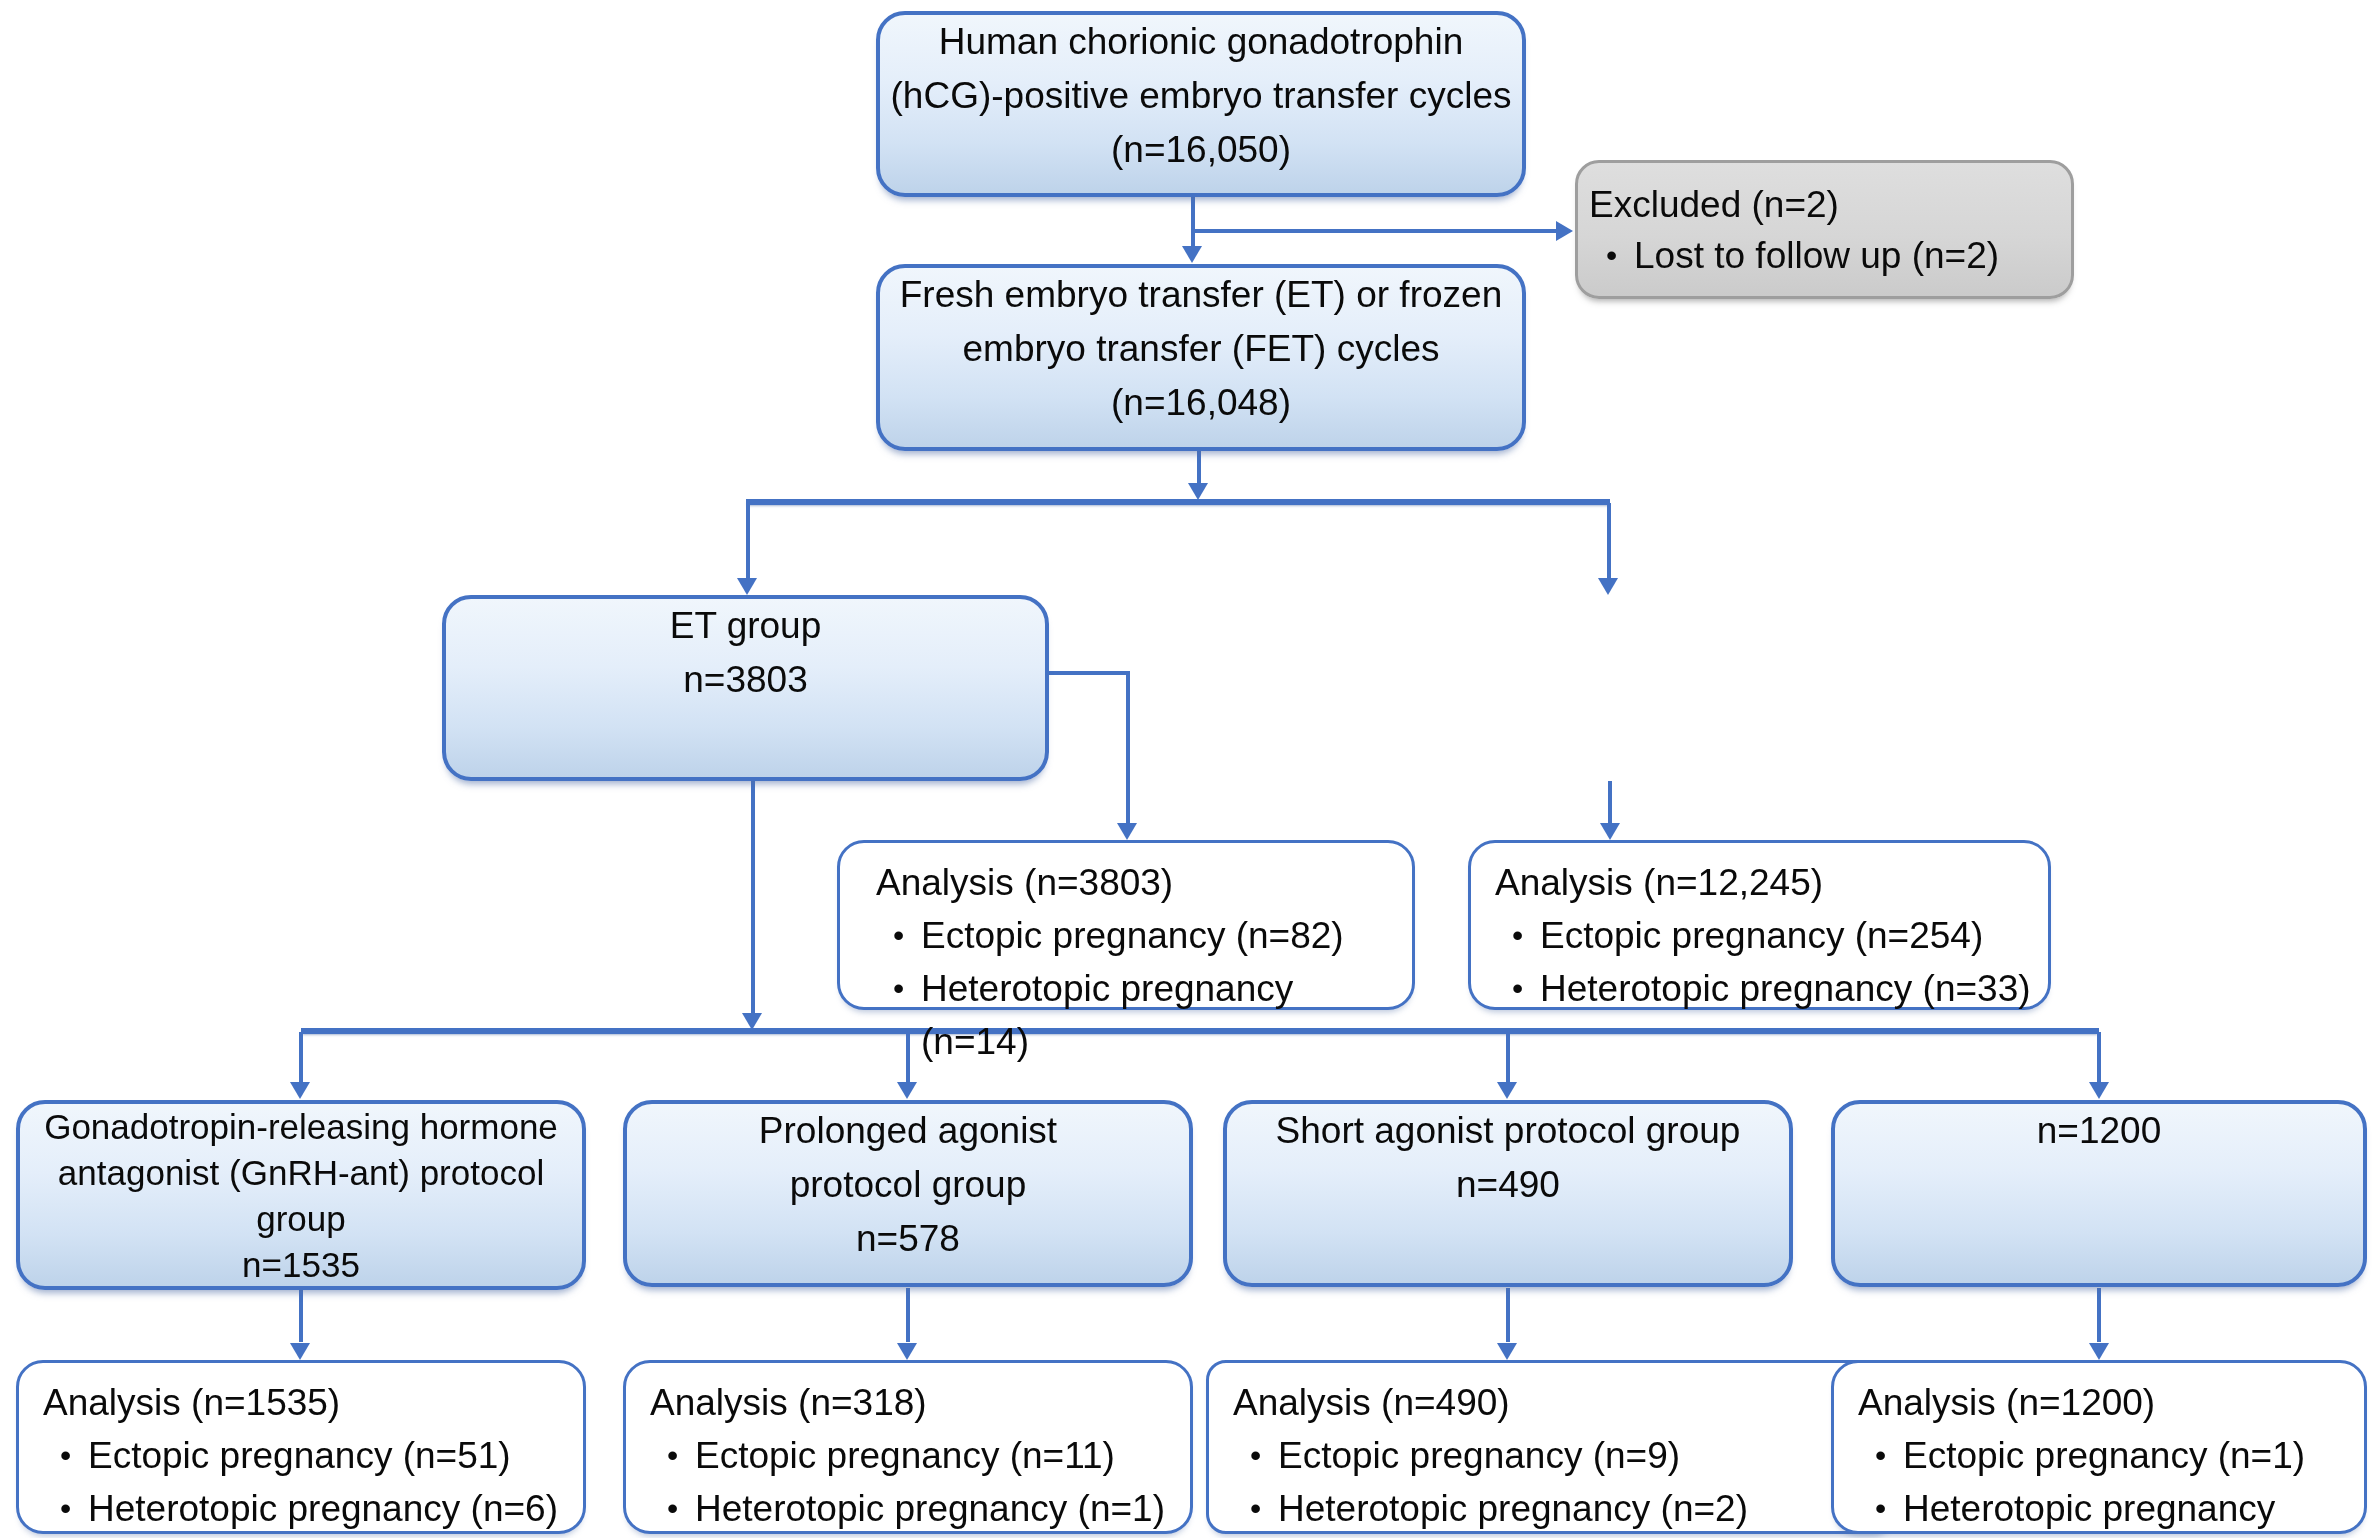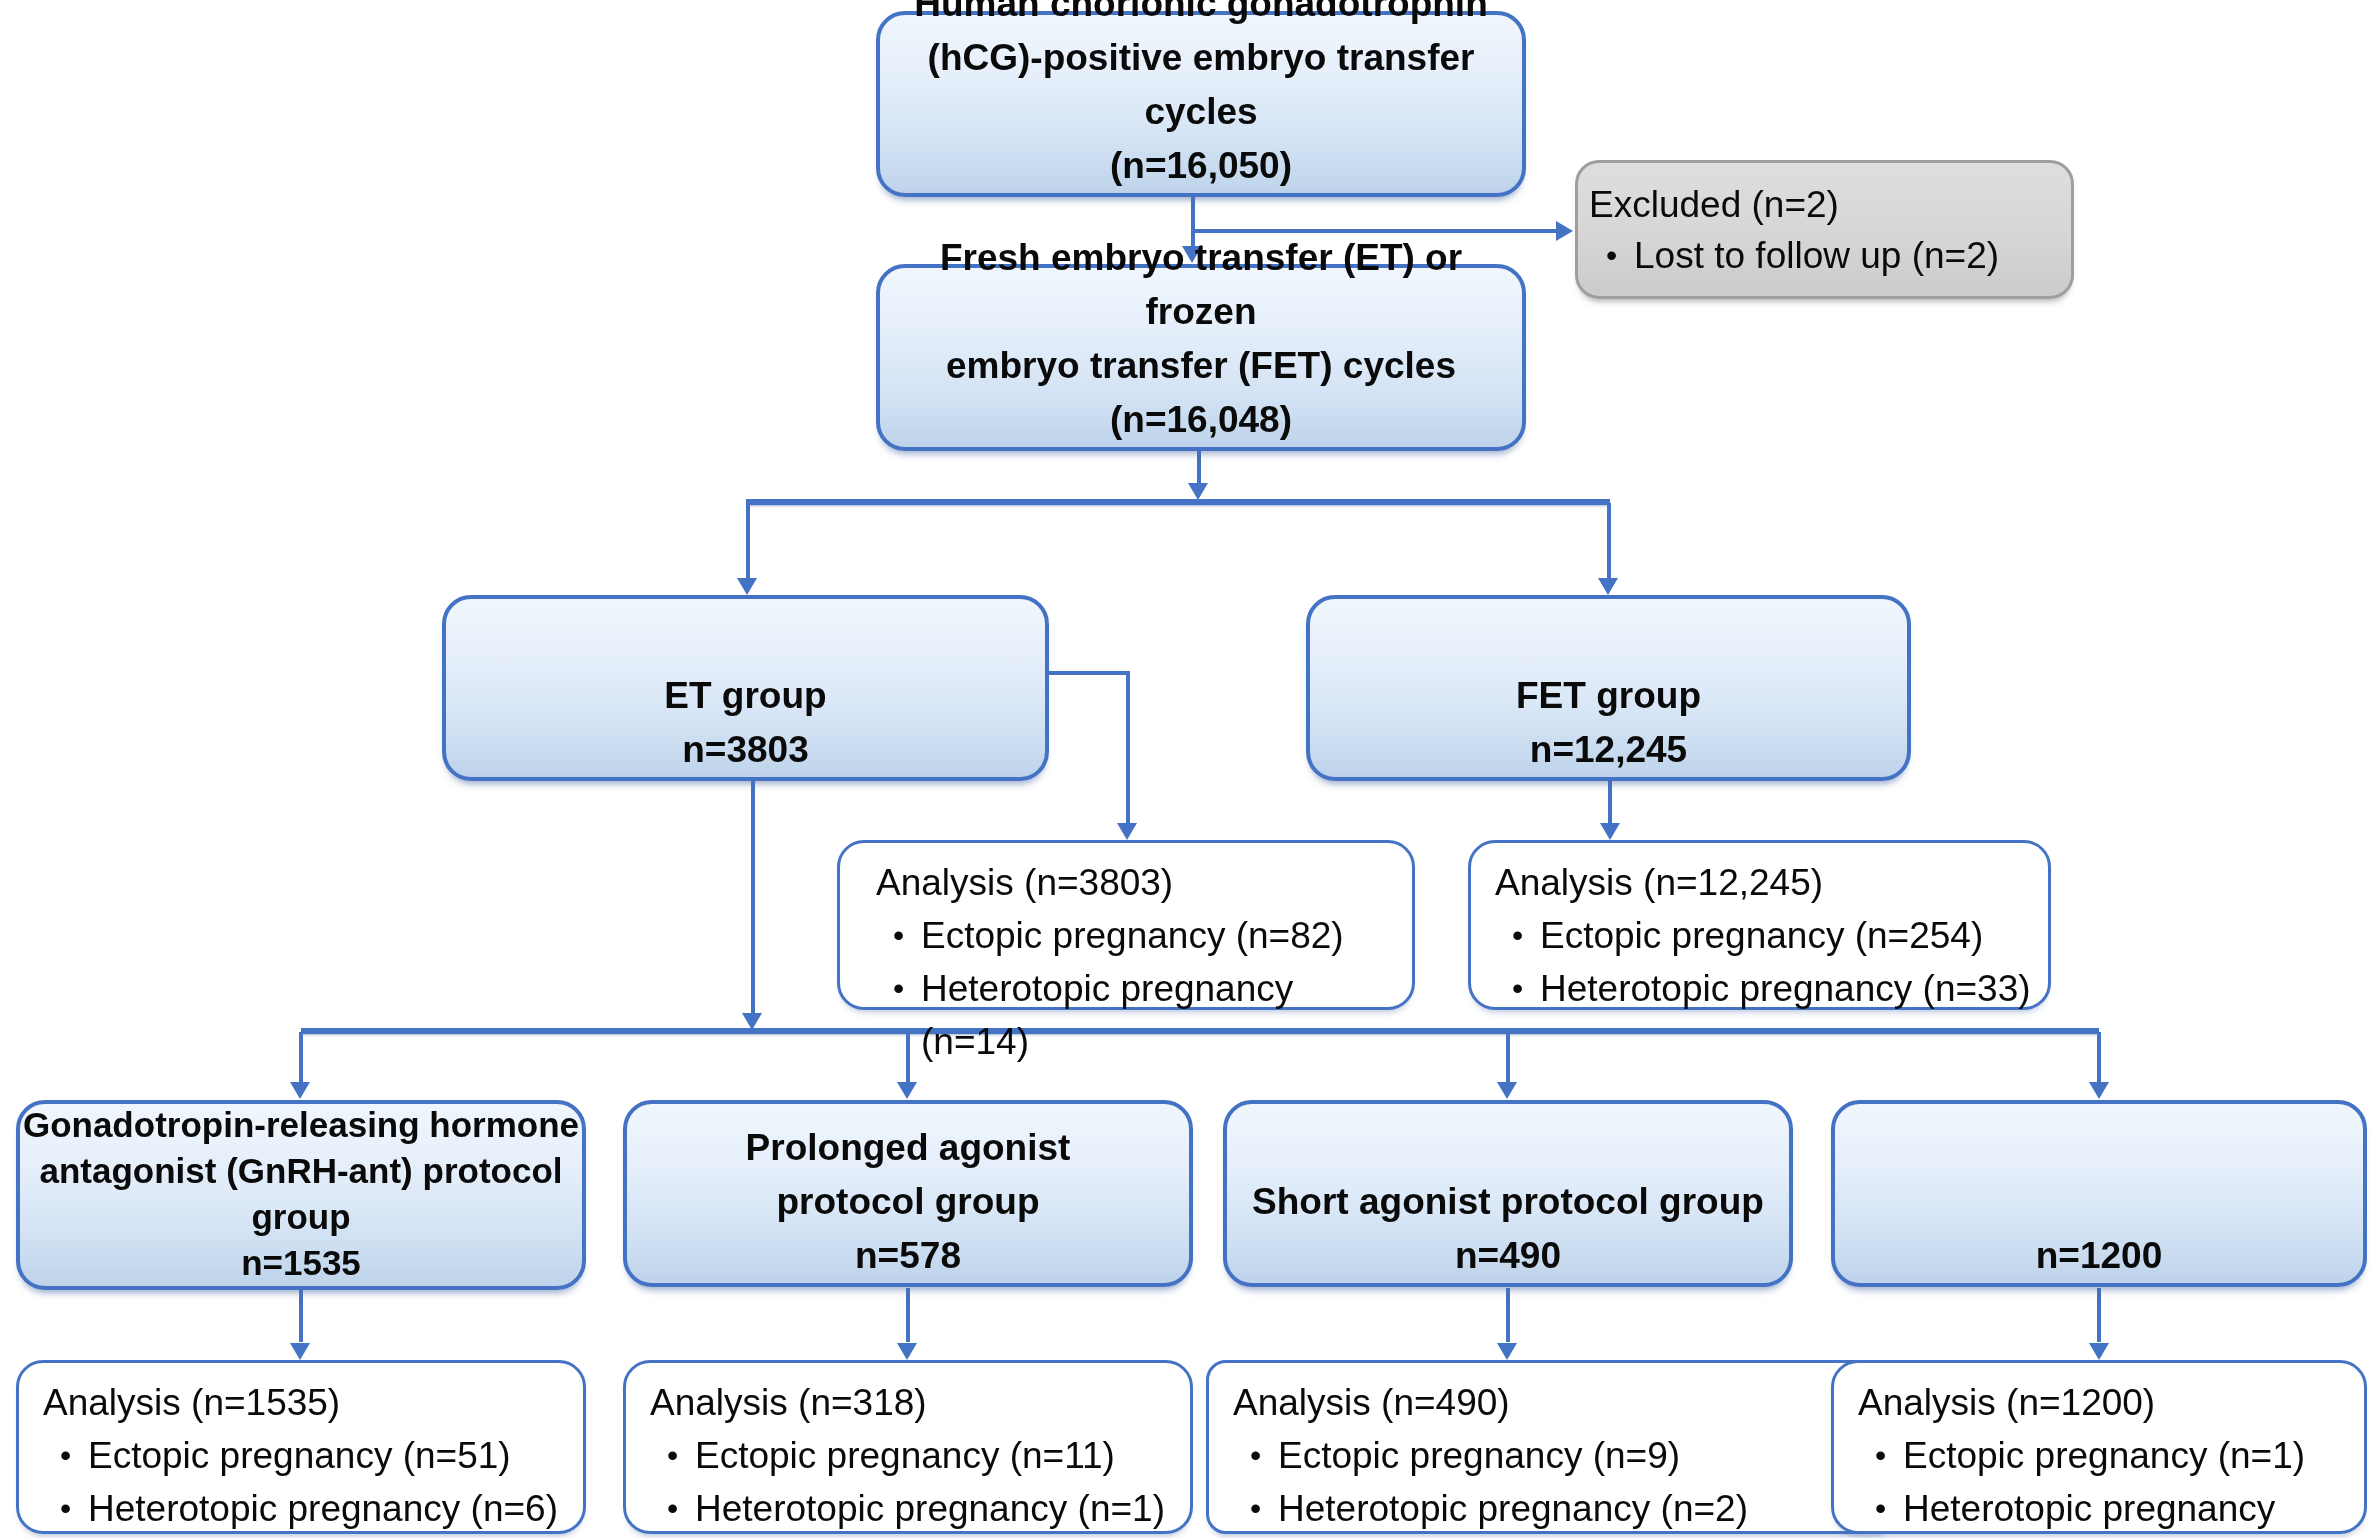--- a/index.html
+++ b/index.html
@@ -12,23 +12,22 @@
     overflow:hidden;
   }
   
   .gbox{
     position:absolute;
     box-sizing:border-box;
     border:4px solid #4472c4;
     border-radius:29px;
     background:linear-gradient(to bottom,#f0f6fc 0%,#e4eefa 38%,#d2e2f4 72%,#bed3ea 100%);
     box-shadow:0 6.4px 7.2px -4px rgba(80,110,165,.55);
-    display:flex;align-items:flex-end;justify-content:center;
+    display:flex;align-items:flex-start;justify-content:center;
     text-align:center;
-    font-weight:bold;
   }
   .gbox .ctext{width:100%;font-size:37px;line-height:54px;}
   .gbox .ctext.tight{font-size:35px;line-height:46px;}
   
   .abox{
     position:absolute;
     box-sizing:border-box;
     border:3.2px solid #4472c4;
     border-radius:27px;
     background:#ffffff;
@@ -138,26 +137,20 @@
     </div>
   </div>
 
   <div class="gbox" style="left:442px;top:595px;width:607px;height:186px;">
     <div class="ctext">
       <div>ET group</div>
       <div>n=3803</div>
     </div>
   </div>
 
-  <div class="gbox" style="left:1306px;top:595px;width:605px;height:186px;">
-    <div class="ctext">
-      <div>FET group</div>
-      <div>n=12,245</div>
-    </div>
-  </div>
 
   <div class="abox" style="left:837px;top:840px;width:578px;height:170px;padding-left:36px;">
     <div>Analysis (n=3803)</div>
     <div class="arow">
       <span class="bullet">•</span>
       <span>Ectopic pregnancy (n=82)</span>
     </div>
     <div class="arow">
       <span class="bullet">•</span>
       <span>Heterotopic pregnancy (n=14)</span>

